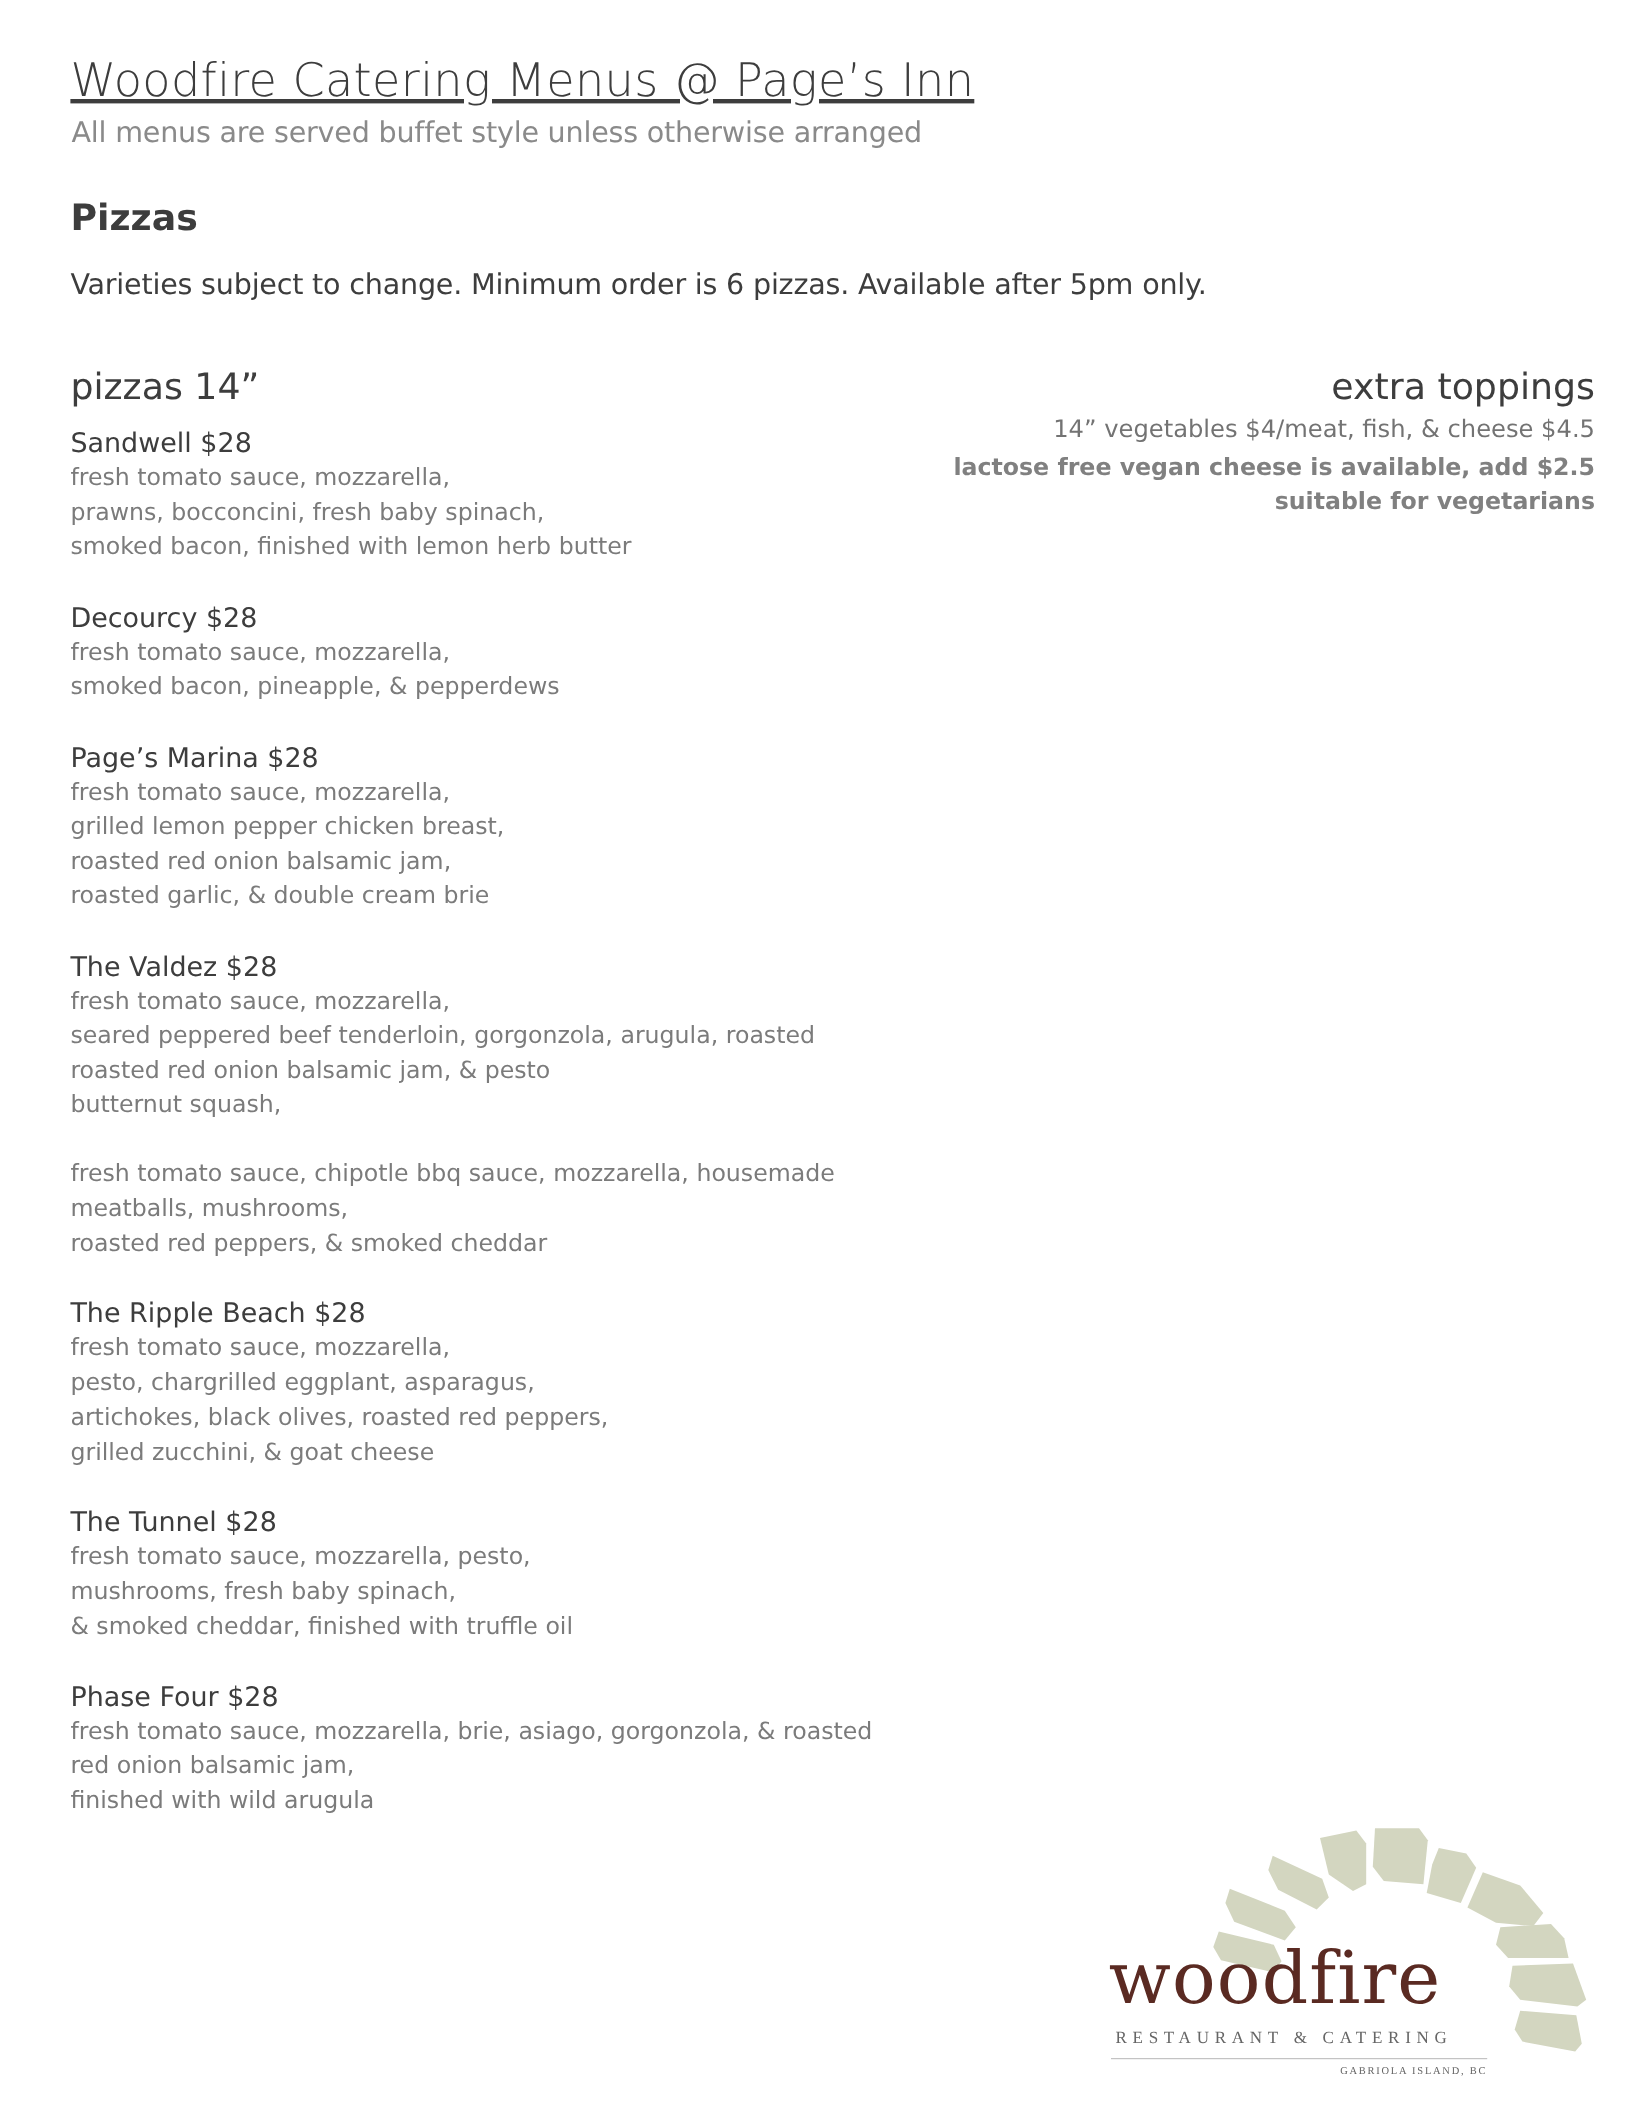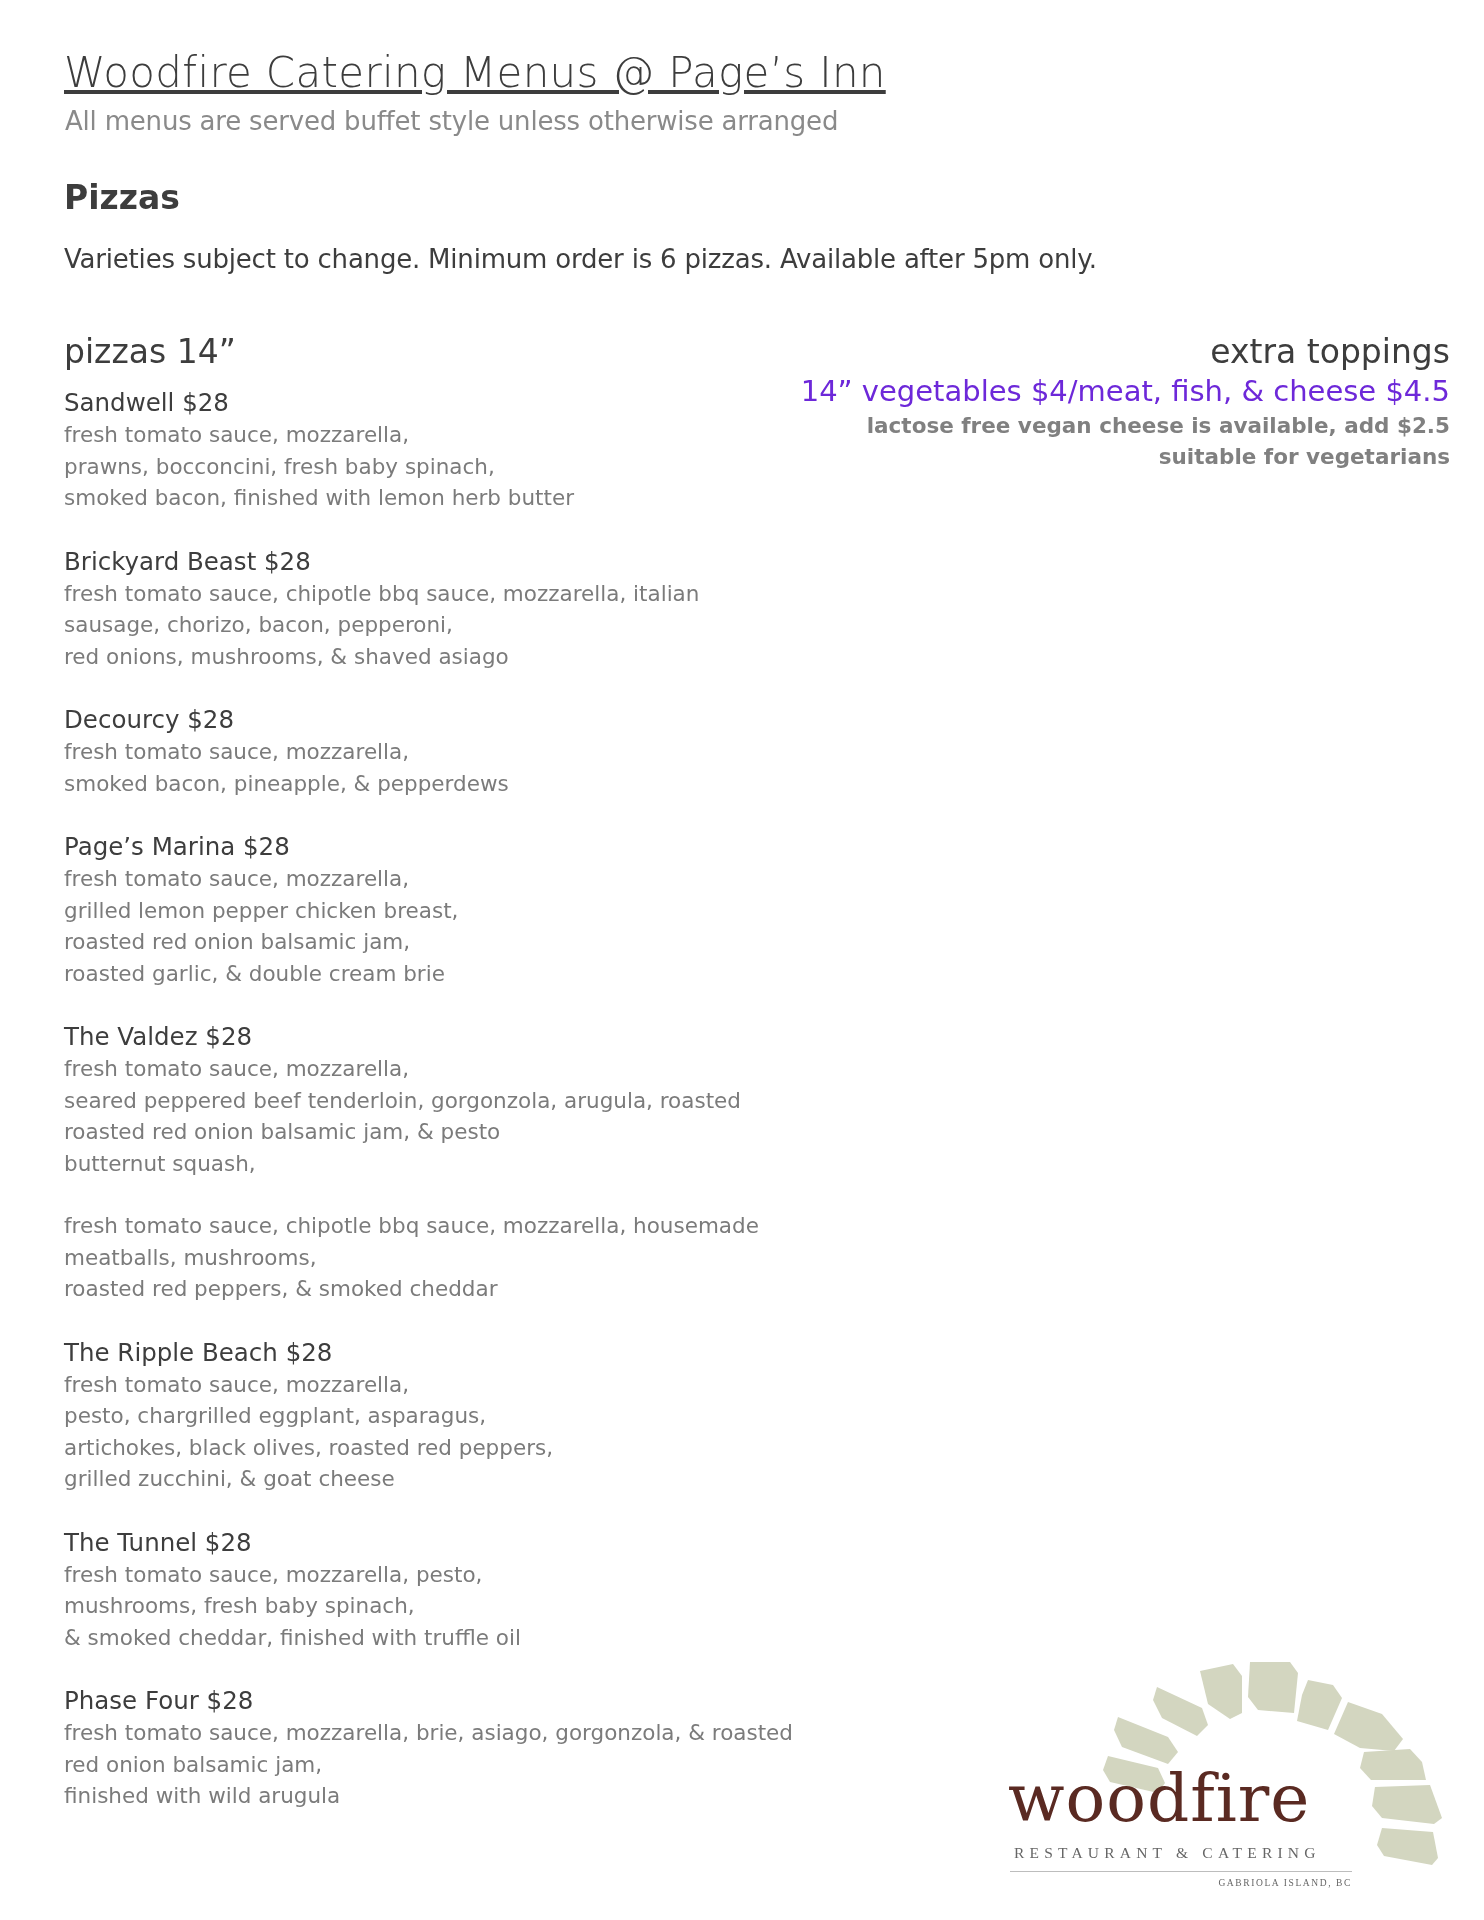--- a/index.html
+++ b/index.html
@@ -11,21 +11,21 @@
   .section { left:64px; top:178px; font-size:33px; color:#3d3d3d; }
   .note { left:64px; top:244px; font-size:26px; color:#3d3d3d; white-space:nowrap; letter-spacing:-0.2px;text-align:center; }
   .col-head { font-size:33px; color:#3d3d3d; white-space:nowrap; }
   .left-head { left:64px; top:332px; }
   .items { left:64px; top:386px; width:860px; }
   .item { margin-bottom:31px; }
   .item-name { font-size:24.5px; line-height:33px; color:#3d3d3d; white-space:nowrap; }
   .item-desc { font-size:21.5px; line-height:31.5px; color:#7b7b7b; white-space:nowrap; }
   .right { right:34px; top:332px; text-align:right; }
   .right .col-head { line-height:40px; }
-  .topping-price { font-size:29px; color:#6d28d9; line-height:38px; white-space:nowrap; }
+  .topping-price { font-size:22px; color:#737373; line-height:38px; white-space:nowrap; }
   .topping-note { font-size:21.5px; color:#808080; line-height:31px; white-space:nowrap;font-weight:bold; }
   .logo { left:990px; top:1640px; width:480px; height:270px; }
   .logo svg { display:block; }
   .logo-word { position:absolute; left:18px; top:120px; font-family:"DejaVu Serif", "Liberation Serif", serif; font-size:66px; color:#5a2a22; letter-spacing:1px; }
   .logo-sub { position:absolute; left:24px; top:204px; font-family:"Liberation Serif", "DejaVu Serif", serif; font-size:15.5px; letter-spacing:5.2px; color:#666; white-space:nowrap; }
   .logo-line { position:absolute; left:20px; top:231px; width:342px; height:1px; background:#bdbdbd; }
   .logo-loc { position:absolute; right:118px; top:238px; font-family:"Liberation Serif", "DejaVu Serif", serif; font-size:9.5px; letter-spacing:1.6px; color:#666; white-space:nowrap; }
 </style>
 </head>
 <body>
@@ -37,26 +37,20 @@
 <div class="abs note">Varieties subject to change. Minimum order is 6 pizzas. Available after 5pm only.</div>
 
 <div class="abs col-head left-head">pizzas 14”</div>
 
 <div class="abs items">
   <div class="item">
     <div class="item-name">Sandwell $28</div>
     <div class="item-desc">fresh tomato sauce, mozzarella,</div>
     <div class="item-desc">prawns, bocconcini, fresh baby spinach,</div>
     <div class="item-desc">smoked bacon, finished with lemon herb butter</div>
-  </div>
-  <div class="item">
-    <div class="item-name">Brickyard Beast $28</div>
-    <div class="item-desc">fresh tomato sauce, chipotle bbq sauce, mozzarella, italian</div>
-    <div class="item-desc">sausage, chorizo, bacon, pepperoni,</div>
-    <div class="item-desc">red onions, mushrooms, &amp; shaved asiago</div>
   </div>
   <div class="item">
     <div class="item-name">Decourcy $28</div>
     <div class="item-desc">fresh tomato sauce, mozzarella,</div>
     <div class="item-desc">smoked bacon, pineapple, &amp; pepperdews</div>
   </div>
   <div class="item">
     <div class="item-name">Page’s Marina $28</div>
     <div class="item-desc">fresh tomato sauce, mozzarella,</div>
     <div class="item-desc">grilled lemon pepper chicken breast,</div>

